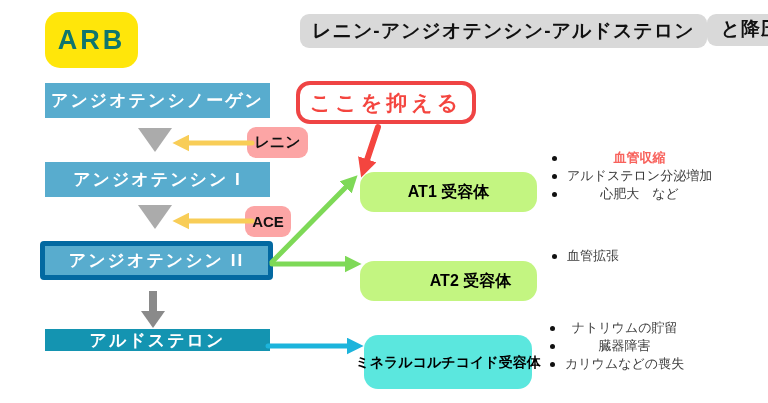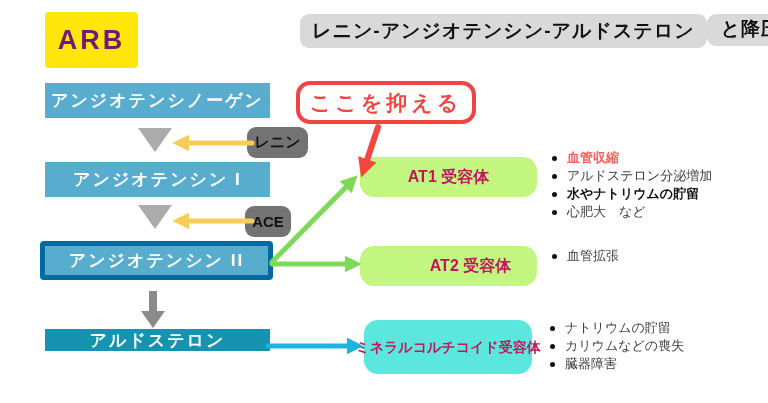--- a/index.html
+++ b/index.html
@@ -1,60 +1,60 @@
 <!DOCTYPE html>
 <html><head>
 <meta charset="utf-8">
 <style>
   html,body {margin:0; padding:0; background:#ffffff;}
   body {font-family:"Liberation Sans","DejaVu Sans",sans-serif;}
   .canvas {position:relative; width:768px; height:403px; background:#ffffff; overflow:hidden;}
   .abs {position:absolute; box-sizing:border-box;}
 
   
-  .badge {left:45px; top:12px; width:93px; height:56px; background:#FFE60A; border-radius:4px;
+  .badge {left:45px; top:12px; width:93px; height:56px; background:#FFE60A; border-radius:15px;
           display:flex; align-items:center; justify-content:center; font-size:27px; font-weight:bold;
-          letter-spacing:3px; color:#701a75;}
+          letter-spacing:3px; color:#0f766e;}
 
   
   .title {left:300px; top:14px; width:460px; display:flex; align-items:center; z-index:2;}
   .title-pill {background:#D9D9D9; border-radius:9px; padding:4px 12px; font-size:19px; font-weight:bold;
                color:#111; letter-spacing:1px; white-space:nowrap;}
   .title-pill.second {margin-top:-3px; padding:2px 14px 4px;}
 
   
   .flow-box {left:45px; width:225px; height:35px; background:#58ACCE; color:#fff; font-weight:bold;
              font-size:17px; letter-spacing:2px; display:flex; align-items:center; justify-content:center;
              white-space:nowrap; z-index:2;}
   .fb-1 {top:83px;}
   .fb-2 {top:162px;}
   .fb-3 {left:40px; top:241px; width:233px; height:39px; border:5px solid #0369a1; border-radius:4px;}
   .fb-4 {top:329px; height:22px; background:#1494B1;}
 
   
-  .enzyme {background:#737373; border-radius:9px; color:#111; font-weight:bold; font-size:15px;
+  .enzyme {background:#fca5a5; border-radius:9px; color:#111; font-weight:bold; font-size:15px;
            display:flex; align-items:center; justify-content:center; z-index:2;text-align:center;}
   .enz-renin {left:247px; top:127px; width:61px; height:31px;}
   .enz-ace {left:245px; top:206px; width:46px; height:31px;}
 
   
   .callout {left:296px; top:81px; width:180px; height:43px; background:#fff; border:4px solid #ef4444;
             border-radius:14px; color:#F4453F; font-weight:bold; font-size:21px; letter-spacing:4px;
             display:flex; align-items:center; justify-content:center; z-index:2; white-space:nowrap;}
 
   
-  .receptor {background:#C3F581; border-radius:14px; color:#be185d; font-weight:bold; font-size:16px;
-             display:flex; align-items:center; justify-content:center; z-index:2; white-space:nowrap;}
+  .receptor {background:#C3F581; border-radius:14px; color:#000000; font-weight:bold; font-size:16px;
+             display:flex; align-items:center; justify-content:center; z-index:2; white-space:nowrap;margin-top:15px;}
   .rc-at1 {left:360px; top:157px; width:177px; height:40px;}
   .rc-at2 {left:360px; top:246px; width:177px; height:40px;padding-left:44px;}
   .rc-min {left:364px; top:320px; width:168px; height:54px; background:#5BE7DE; font-size:14px;
            flex-direction:row; line-height:19px;}
 
   
-  .effects {list-style:none; margin:0; padding:0; font-size:13px; line-height:18px; color:#3d3d3d; z-index:2;}
+  .effects {list-style:none; margin:0; padding:0; font-size:13px; line-height:18px; color:#3d3d3d; z-index:2;text-align:center;}
   .effects li {position:relative; padding-left:17px; white-space:nowrap;}
   .effects li::before {content:""; position:absolute; left:2px; top:7px; width:5px; height:5px;
                        border-radius:50%; background:#111;}
   .e-red {color:#F8625C; font-weight:bold;}
   .e-bold {color:#111; font-weight:bold;}
   .fx-at1 {left:550px; top:149px;}
   .fx-at2 {left:550px; top:247px;}
   .fx-min {left:548px; top:319px;}
 
   
@@ -105,30 +105,29 @@
     <span>AT2 受容体</span>
   </div>
   <div class="abs receptor rc-min">
     <span>ミネラルコルチコイド</span>
     <span>受容体</span>
   </div>
 
   <ul class="abs effects fx-at1">
     <li class="e-red">血管収縮</li>
     <li>アルドステロン分泌増加</li>
-    <li class="e-bold">水やナトリウムの貯留</li>
     <li>心肥大　など</li>
   </ul>
   <ul class="abs effects fx-at2">
     <li>血管拡張</li>
   </ul>
   <ul class="abs effects fx-min">
     <li>ナトリウムの貯留</li>
+    <li>臓器障害</li>
     <li>カリウムなどの喪失</li>
-    <li>臓器障害</li>
   </ul>
 
   <svg class="connectors" viewBox="0 0 768 403" xmlns="http://www.w3.org/2000/svg">
     <defs>
       <marker id="m-yellow" viewBox="0 0 10 10" refX="2" refY="5" markerWidth="3.4" markerHeight="3.4" orient="auto">
           <path d="M0,0 L10,5 L0,10 z" fill="#F8CD57"></path>
         </marker>
       <marker id="m-green" viewBox="0 0 10 10" refX="2" refY="5" markerWidth="3.4" markerHeight="3.4" orient="auto">
           <path d="M0,0 L10,5 L0,10 z" fill="#7ED957"></path>
         </marker>

